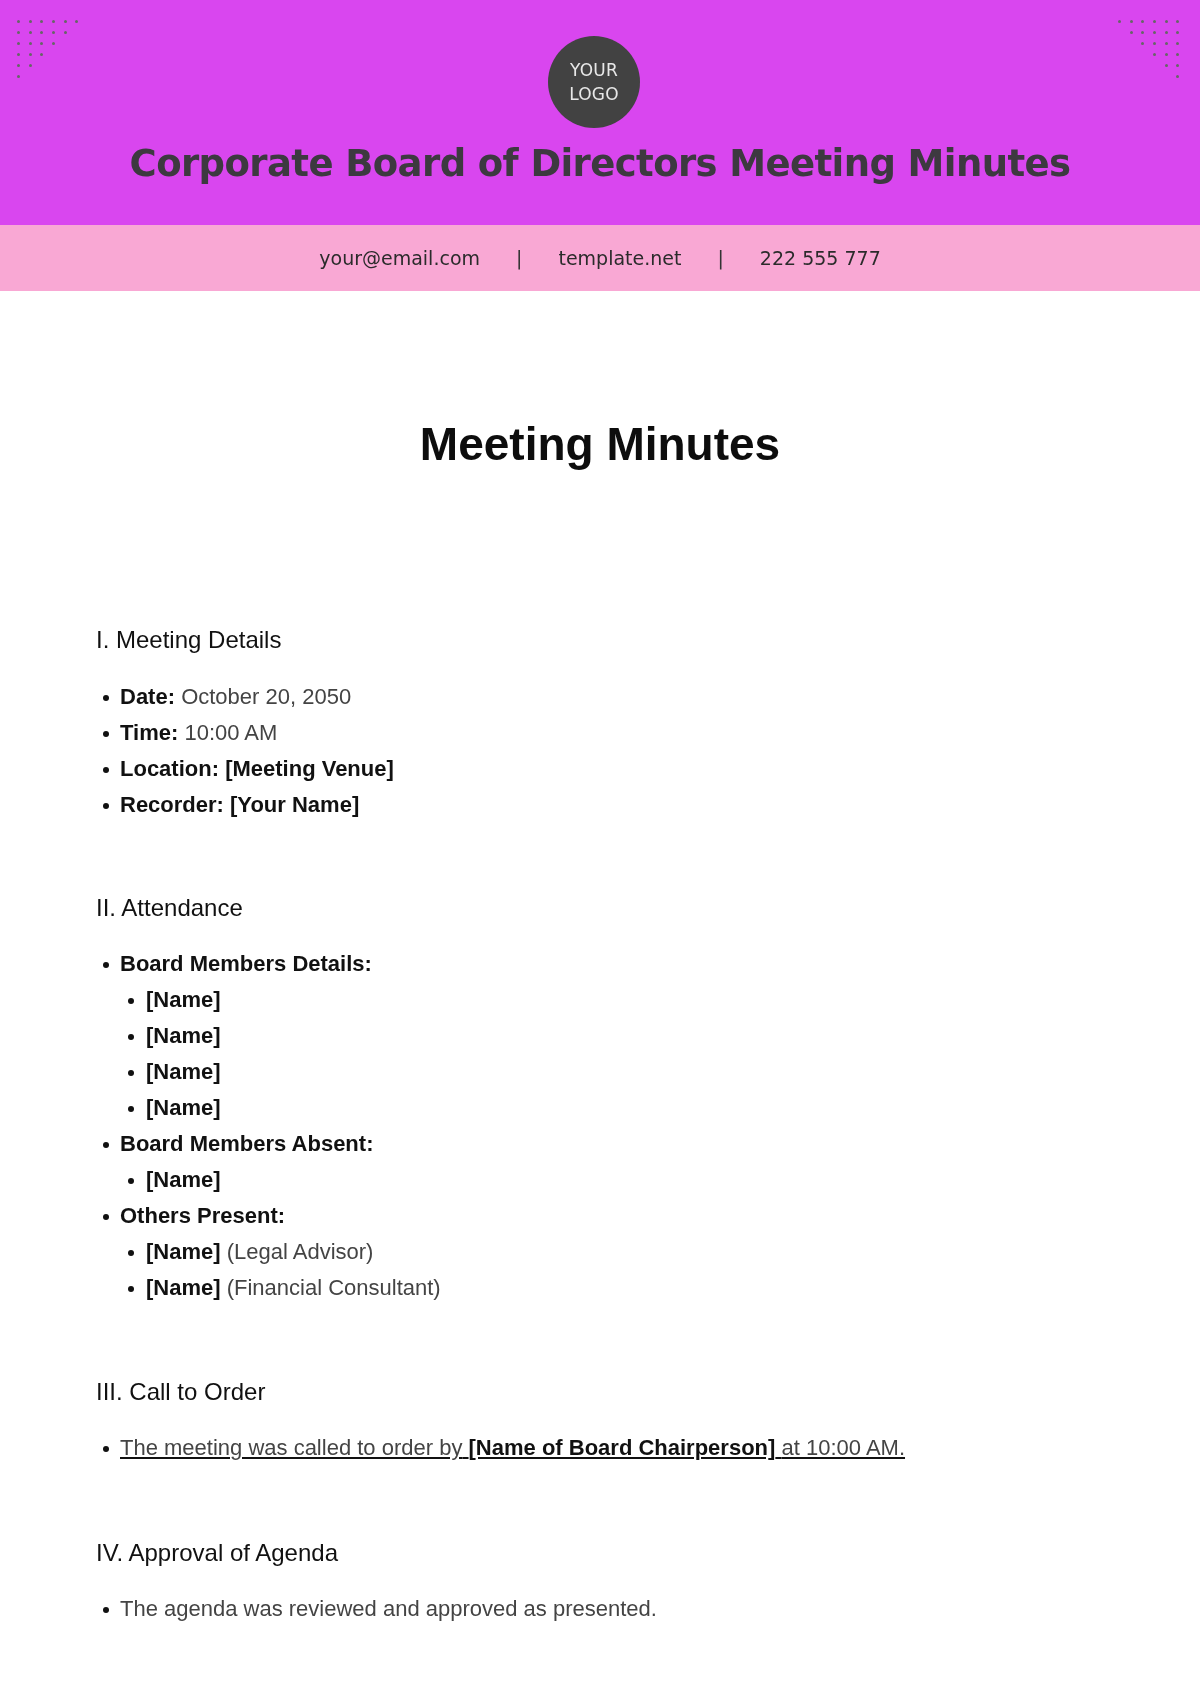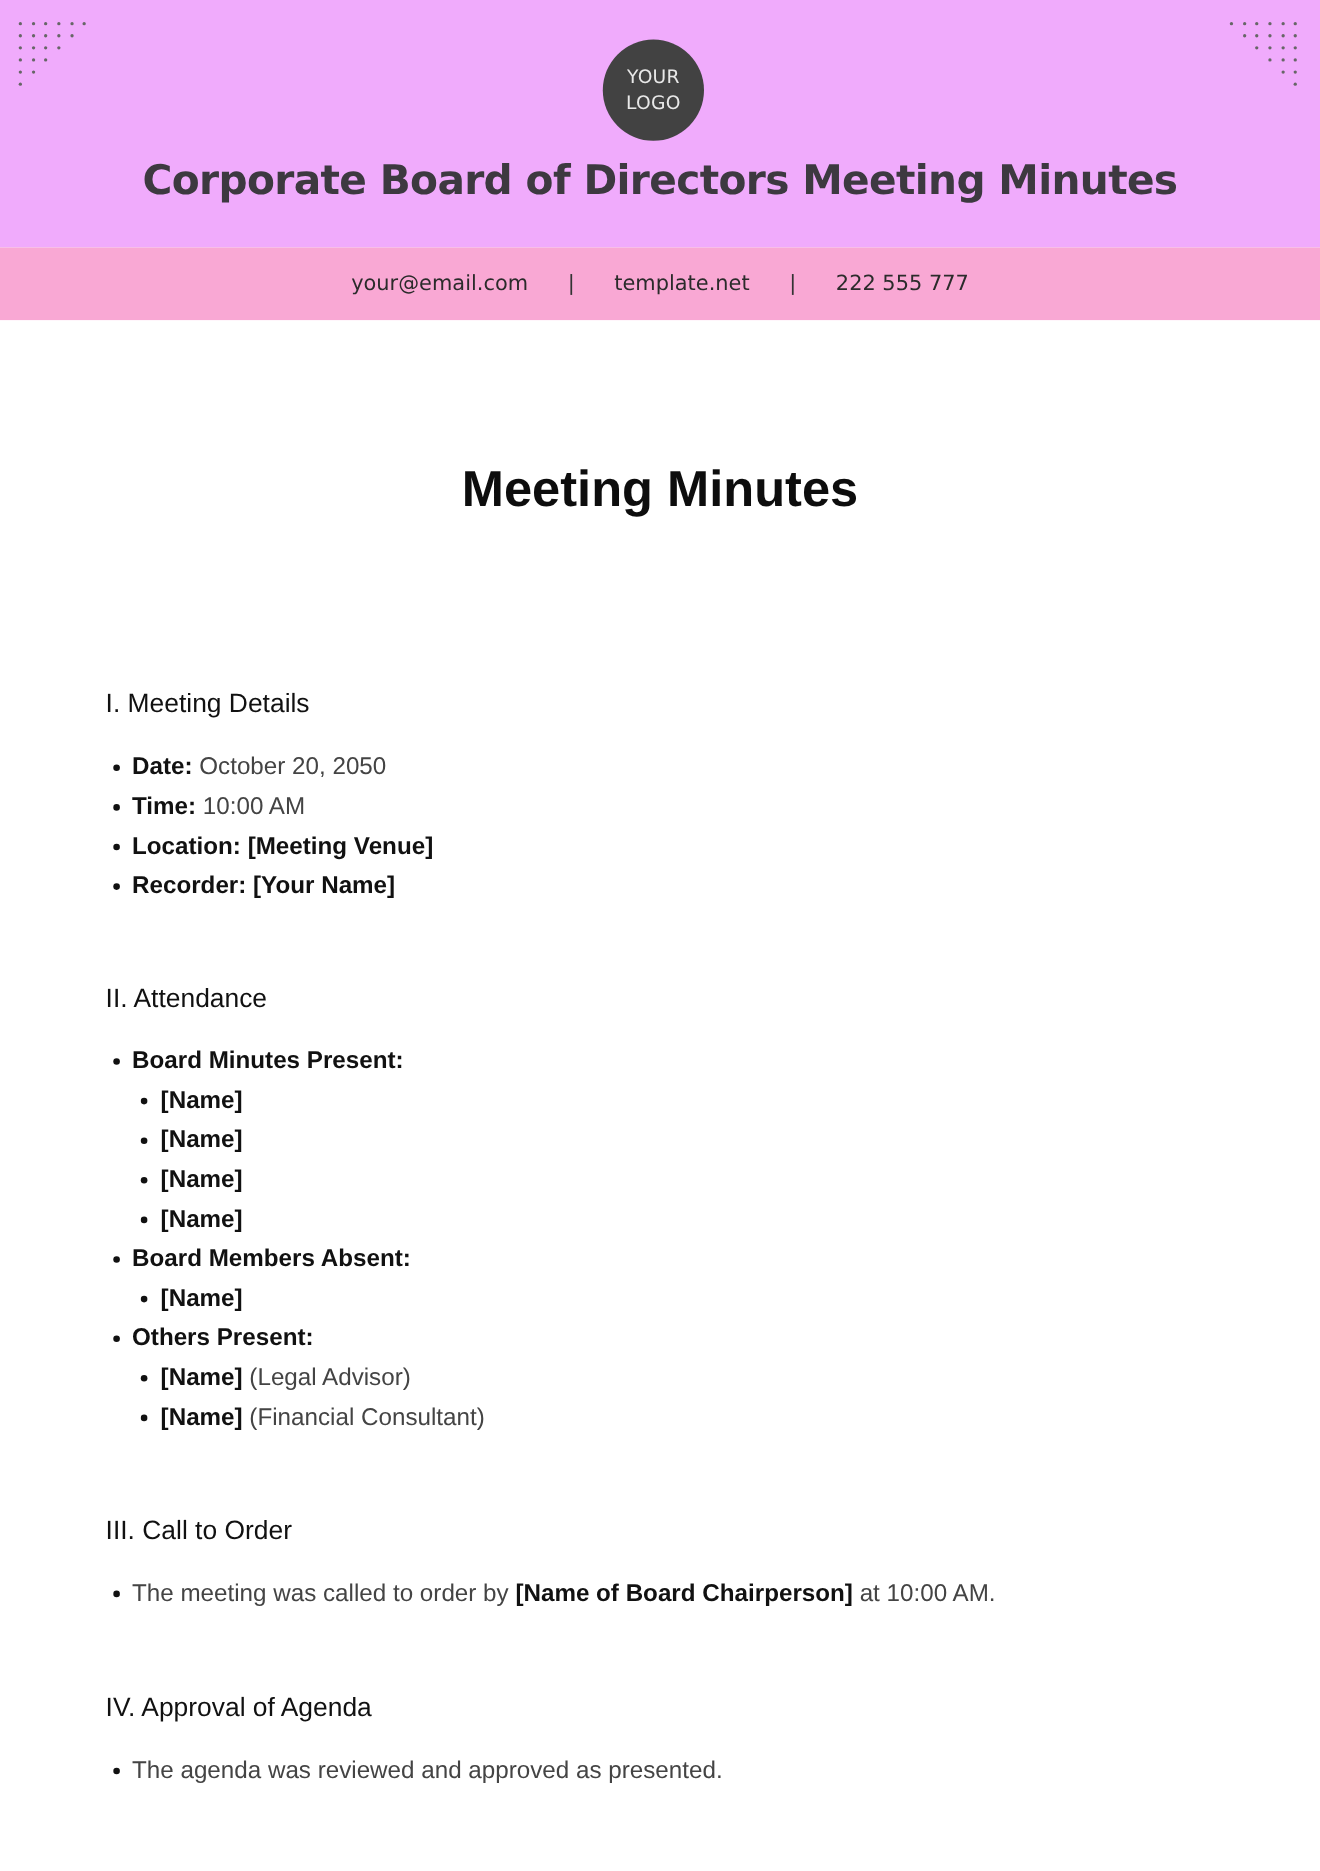--- a/index.html
+++ b/index.html
@@ -1,21 +1,21 @@
 <!DOCTYPE html>
 <html><head>
   <meta charset="utf-8">
   <style>
     * { box-sizing: border-box; margin: 0; padding: 0; }
     html, body { width: 1200px; height: 1701px; overflow: hidden; background: #ffffff; }
     body { font-family: "Liberation Sans", "DejaVu Sans", sans-serif; color: #111; position: relative; }
 
     .header-band {
       position: absolute; left: 0; top: 0; width: 1200px; height: 225px;
-      background: #f0abfc;
+      background: #d946ef;
     }
     .dots { position: absolute; top: 19px; display: grid; grid-template-columns: repeat(6, 11.7px); grid-auto-rows: 11px; }
     .dots.left { left: 16px; }
     .dots.right { left: 1117px; }
     .dot { width: 3px; height: 3px; border-radius: 50%; background: #666; margin: 1px; }
     .dot.off { background: transparent; }
 
     .logo {
       position: absolute; left: 548px; top: 36px; width: 92px; height: 92px;
       border-radius: 50%; background: #424242; color: #e8e8e8;
@@ -177,40 +177,40 @@
       <span class="b">[Meeting Venue]</span>
     </li>
     <li>
       <span class="b">Recorder:</span>
       <span class="b">[Your Name]</span>
     </li>
   </ul>
 
   <h2 class="section-heading" style="top:880px;">II. Attendance</h2>
   <ul class="list" style="top:946px;">
-    <li><span class="b">Board Minutes Present:</span></li>
+    <li><span class="b">Board Members Details:</span></li>
     <li class="sub"><span class="b">[Name]</span></li>
     <li class="sub"><span class="b">[Name]</span></li>
     <li class="sub"><span class="b">[Name]</span></li>
     <li class="sub"><span class="b">[Name]</span></li>
     <li><span class="b">Board Members Absent:</span></li>
     <li class="sub"><span class="b">[Name]</span></li>
     <li><span class="b">Others Present:</span></li>
     <li class="sub">
       <span class="b">[Name]</span>
       <span class="r">(Legal Advisor)</span>
     </li>
     <li class="sub">
       <span class="b">[Name]</span>
       <span class="r">(Financial Consultant)</span>
     </li>
   </ul>
 
   <h2 class="section-heading" style="top:1364px;">III. Call to Order</h2>
-  <ul class="list" style="top:1430px;">
+  <ul class="list" style="top:1430px;text-decoration:underline;">
     <li>
       <span class="r">The meeting was called to order by</span>
       <span class="b">[Name of Board Chairperson]</span>
       <span class="r">at 10:00 AM.</span>
     </li>
   </ul>
 
   <h2 class="section-heading" style="top:1525px;">IV. Approval of Agenda</h2>
   <ul class="list" style="top:1591px;">
     <li>

